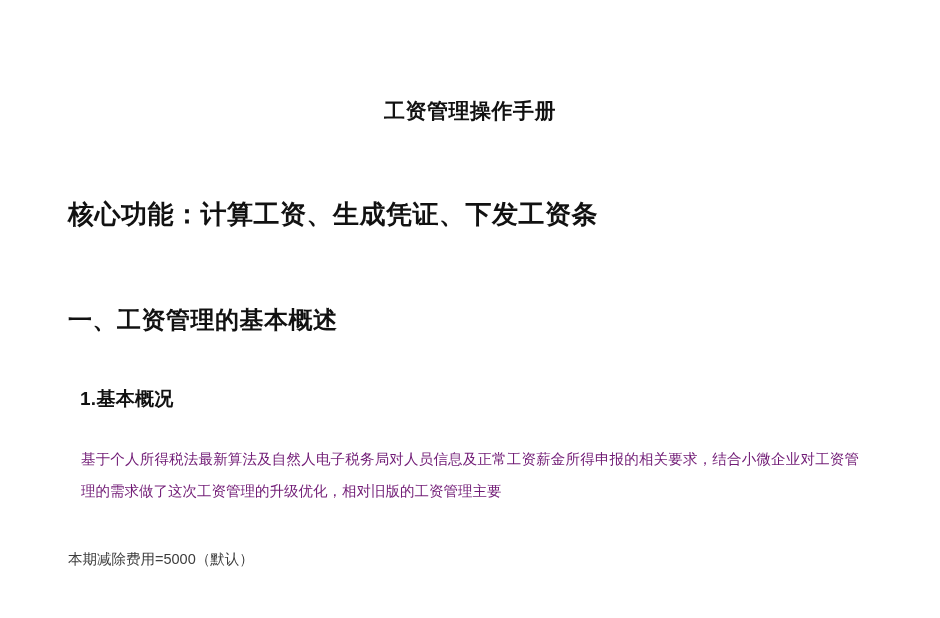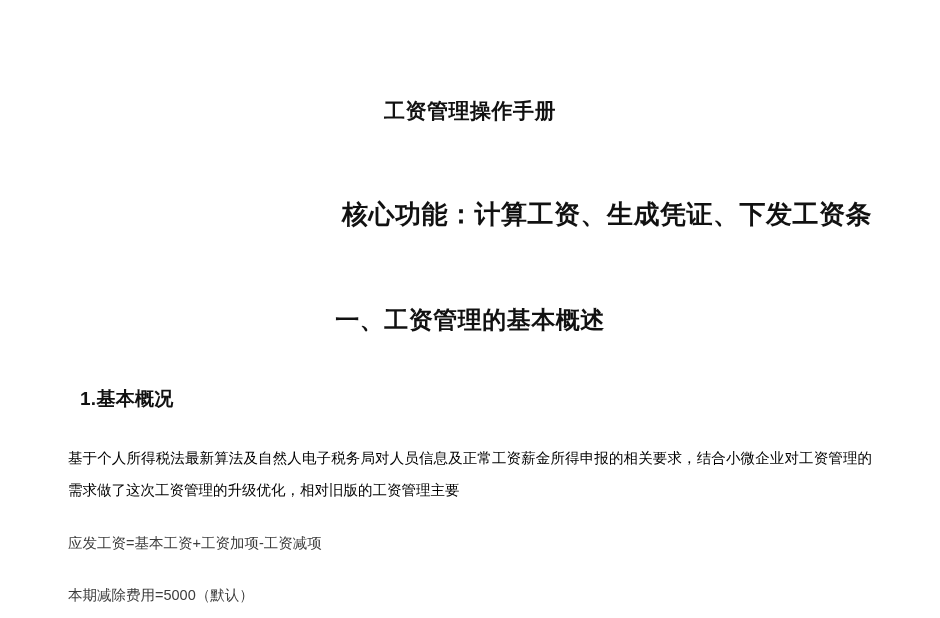--- a/index.html
+++ b/index.html
@@ -30,44 +30,42 @@
     margin: 0;
     padding-top: 97px;
   }
   .core-features {
     font-size: 26px;
     font-weight: bold;
     color: #111111;
     letter-spacing: 0.5px;
     margin: 0;
     padding-top: 72px;
-    text-align: right;
   }
   .section-h1 {
     font-size: 24px;
     font-weight: bold;
     color: #111111;
     letter-spacing: 0.5px;
     margin: 0;
     padding-top: 72px;
-    text-align: center;
   }
   .section-h2 {
     font-size: 19px;
     font-weight: bold;
     color: #111111;
     letter-spacing: 0.3px;
     margin: 12px;
     padding-top: 38px;
   }
   .body-para {
     font-size: 14.5px;
     line-height: 32px;
-    color: #000000;
-    margin: 0;
+    color: #701a75;
+    margin: 13px;
     padding-top: 18px;
     text-align: justify;
   }
   .formula-line {
     font-size: 14.5px;
     line-height: 26px;
     color: #3c3c3c;
     margin: 0;
     padding-top: 24px;
   }
@@ -84,17 +82,16 @@
 
   <h2 class="core-features">核心功能：计算工资、生成凭证、下发工资条</h2>
 
   <h3 class="section-h1">一、工资管理的基本概述</h3>
 
   <h4 class="section-h2">1.基本概况</h4>
 
   <p class="body-para">基于个人所得税法最新算法及自然人电子税务局对人员信息及正常工资薪金所得申报的相关要求，结合小微企业对工资管理的需求做了这次工资管理的升级优化，相对旧版的工资管理主要</p>
 
 
-  <p class="formula-line">应发工资=基本工资+工资加项-工资减项</p>
 
   <p class="formula-line second">本期减除费用=5000（默认）</p>
 
 </div>
 
 </body></html>

